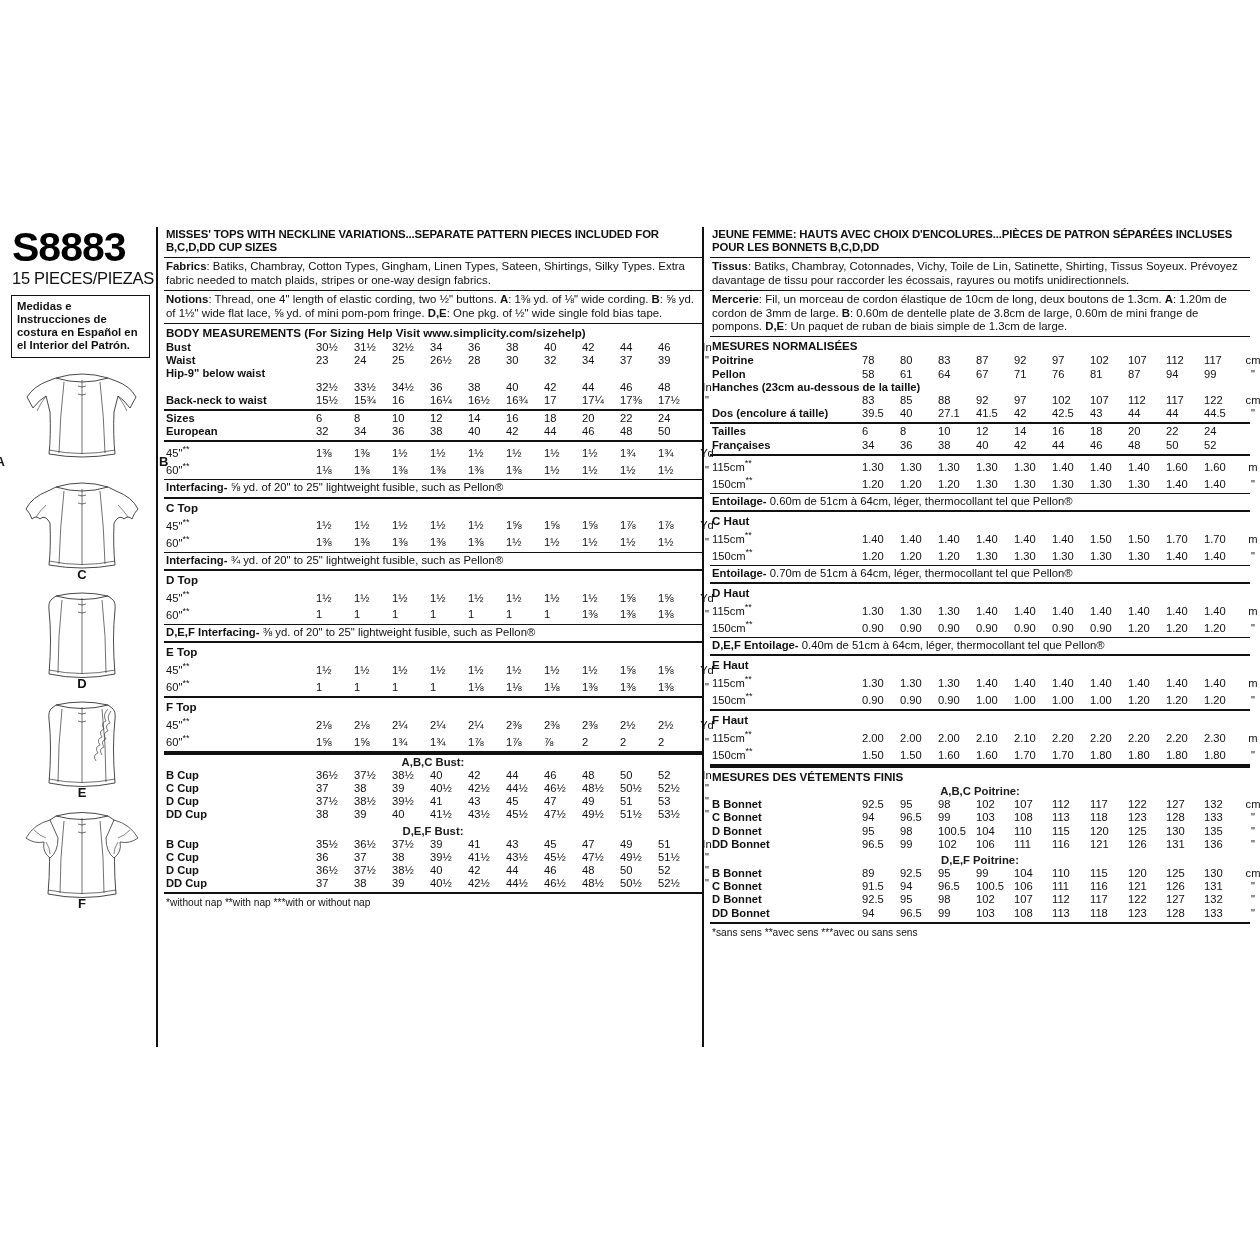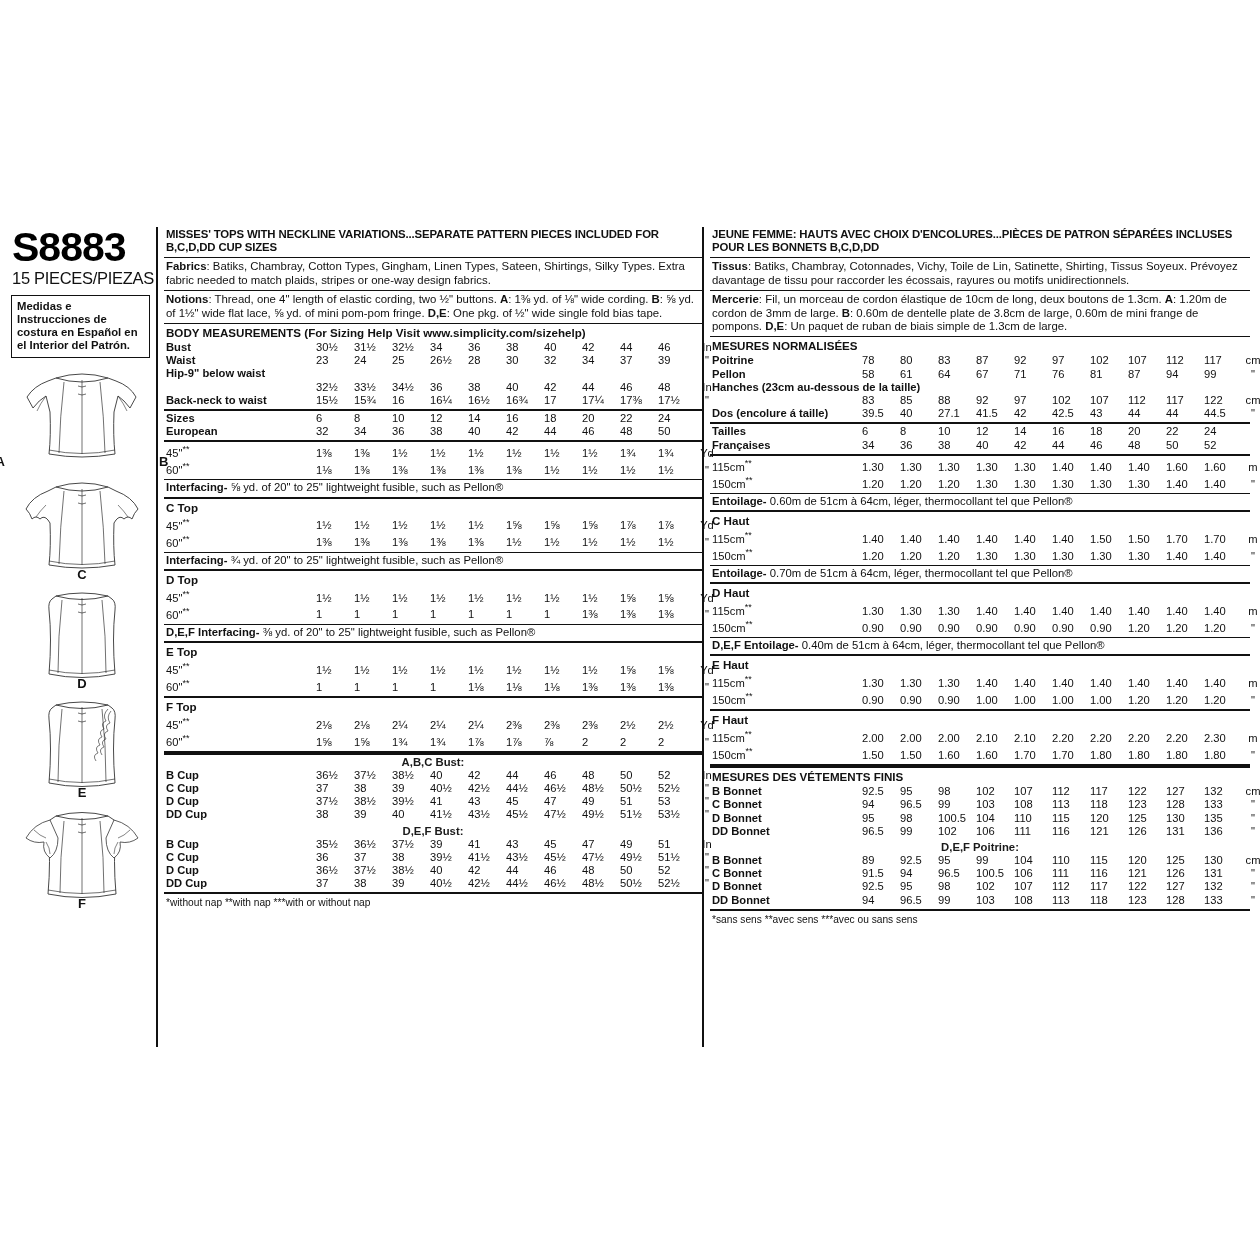--- a/index.html
+++ b/index.html
@@ -1184,20 +1184,21 @@
                     </tr>
                   </tbody>
                 </table>
               </div>
               <div class="rule-thick"></div>
             </div>
           </div>
 
         <div class="rule-thick"></div>
         <div class="sectiontitle">MESURES DES VÉTEMENTS FINIS</div>
+        <div class="sub">A,B,C Poitrine:</div>
         <div class="tblblock">
           <table class="mt">
               <colgroup>
                 <col style="width:150px">
                 <col style="width:38px">
                 <col style="width:38px">
                 <col style="width:38px">
                 <col style="width:38px">
                 <col style="width:38px">
                 <col style="width:38px">

